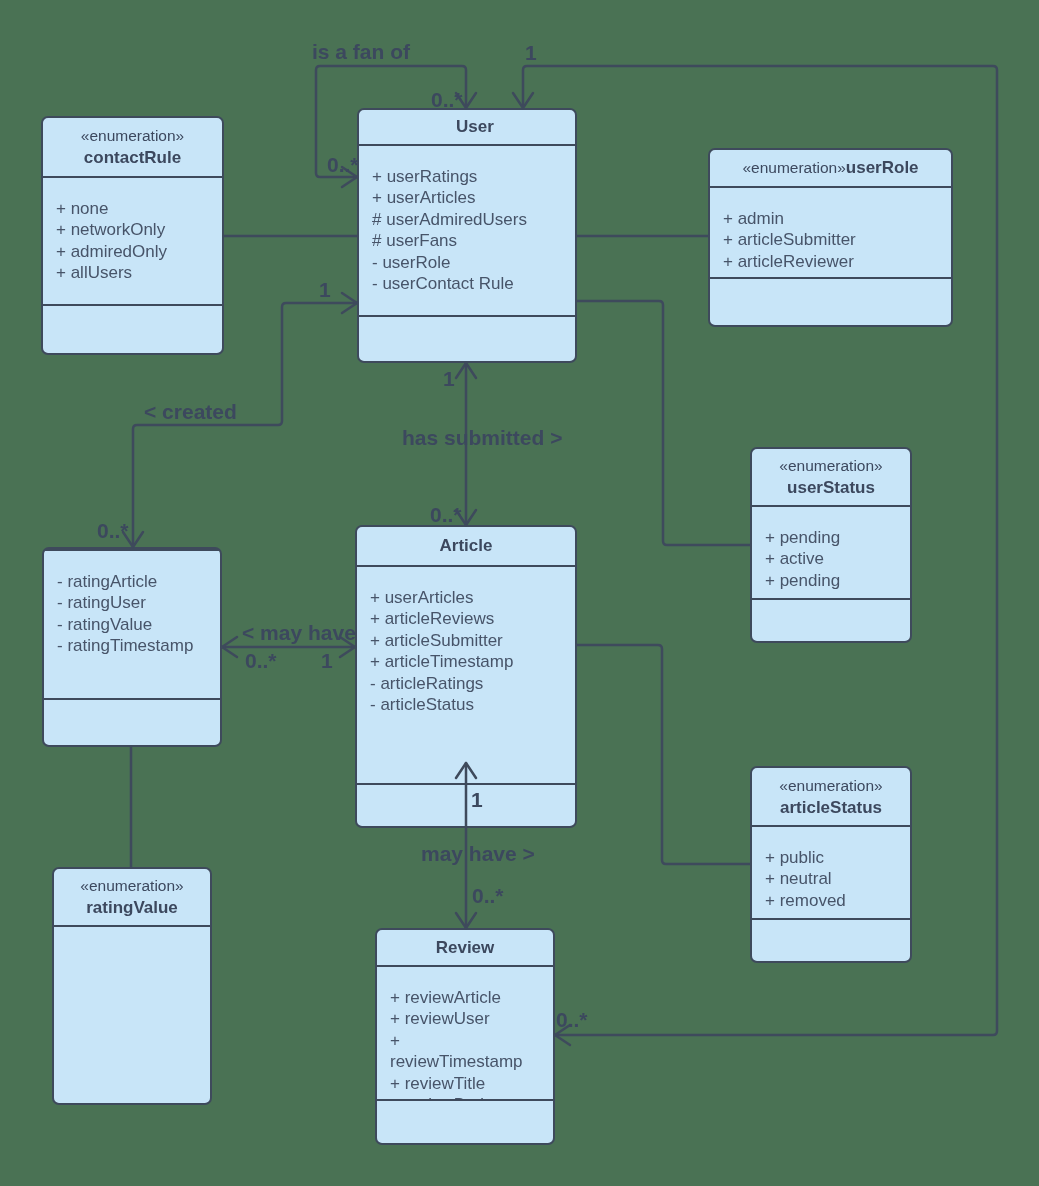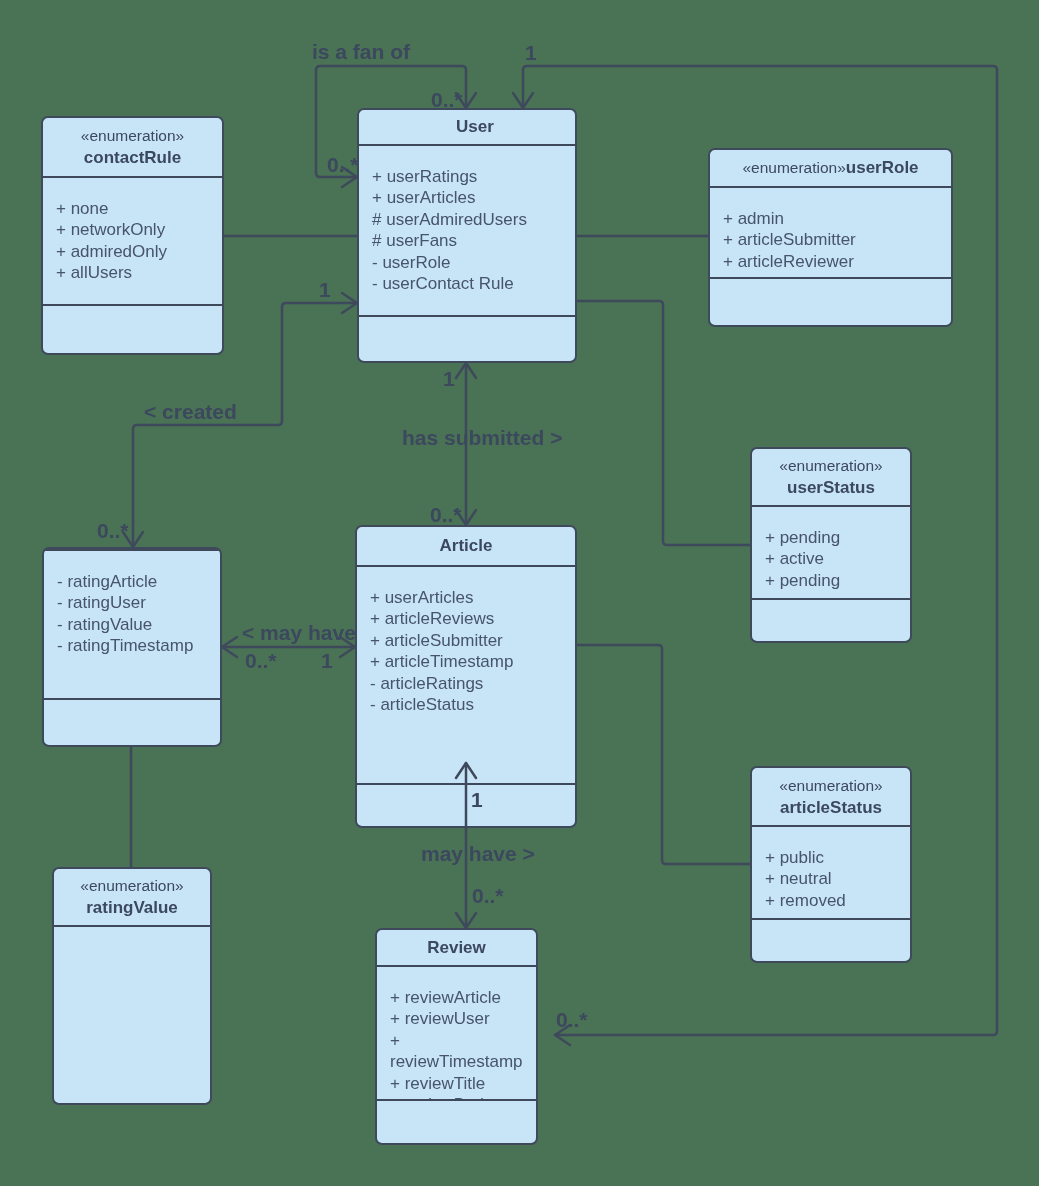--- a/index.html
+++ b/index.html
@@ -121,21 +121,21 @@
   </div>
 
   <div class="uml-class" style="left:52px;top:867px;width:160px;height:238px;">
     <div class="uml-header" style="height:56px;">
       <div class="uml-stereo">«enumeration»</div>
       <div class="uml-name">ratingValue</div>
     </div>
     <div class="uml-footer" style="height:42px;"></div>
   </div>
 
-  <div class="uml-class" style="left:375px;top:928px;width:163px;height:217px;">
+  <div class="uml-class" style="left:375px;top:928px;width:180px;height:217px;">
     <div class="uml-header" style="height:35px;">
       <div class="uml-name">Review</div>
     </div>
     <div class="uml-attrs">
       <div>+ reviewArticle</div>
       <div>+ reviewUser</div>
       <div>+ reviewTimestamp</div>
       <div>+ reviewTitle</div>
       <div>+ reviewBody</div>
     </div>

